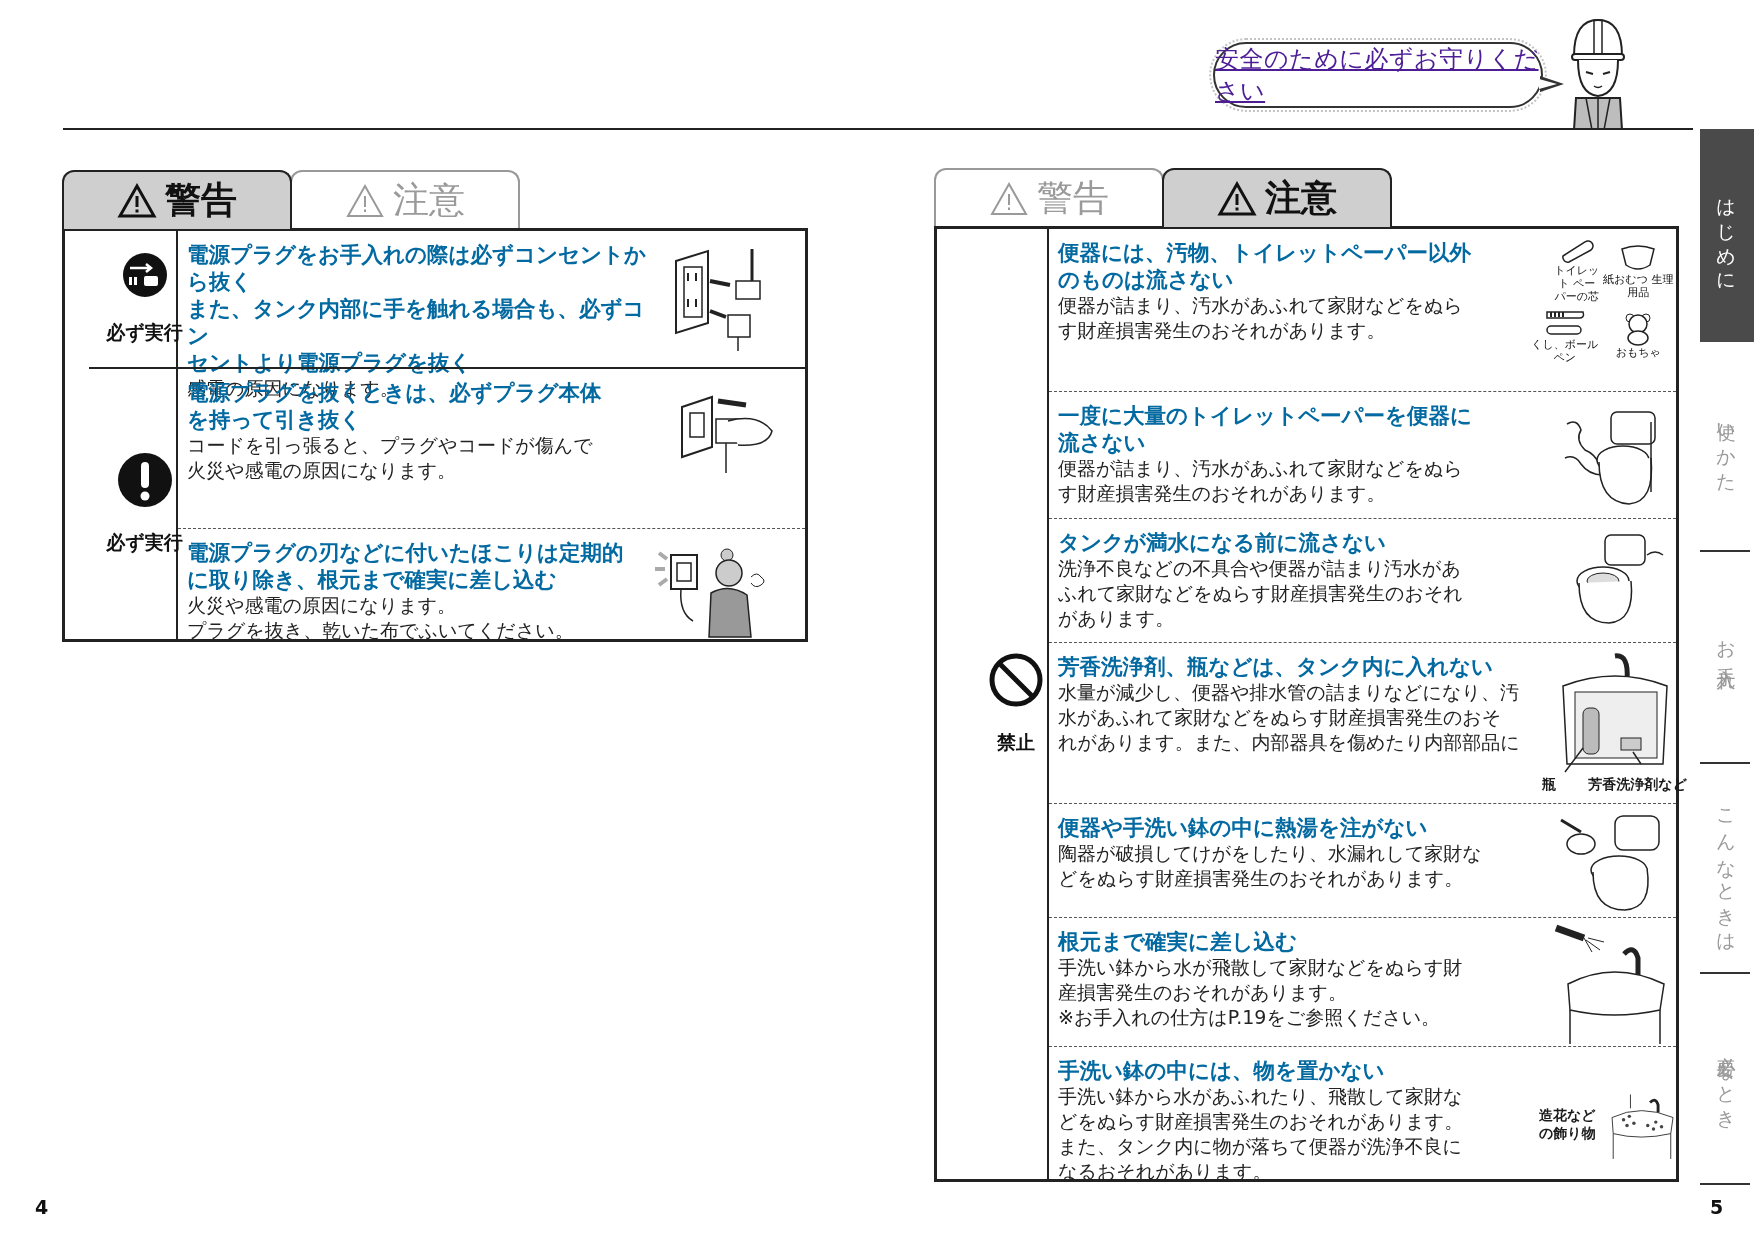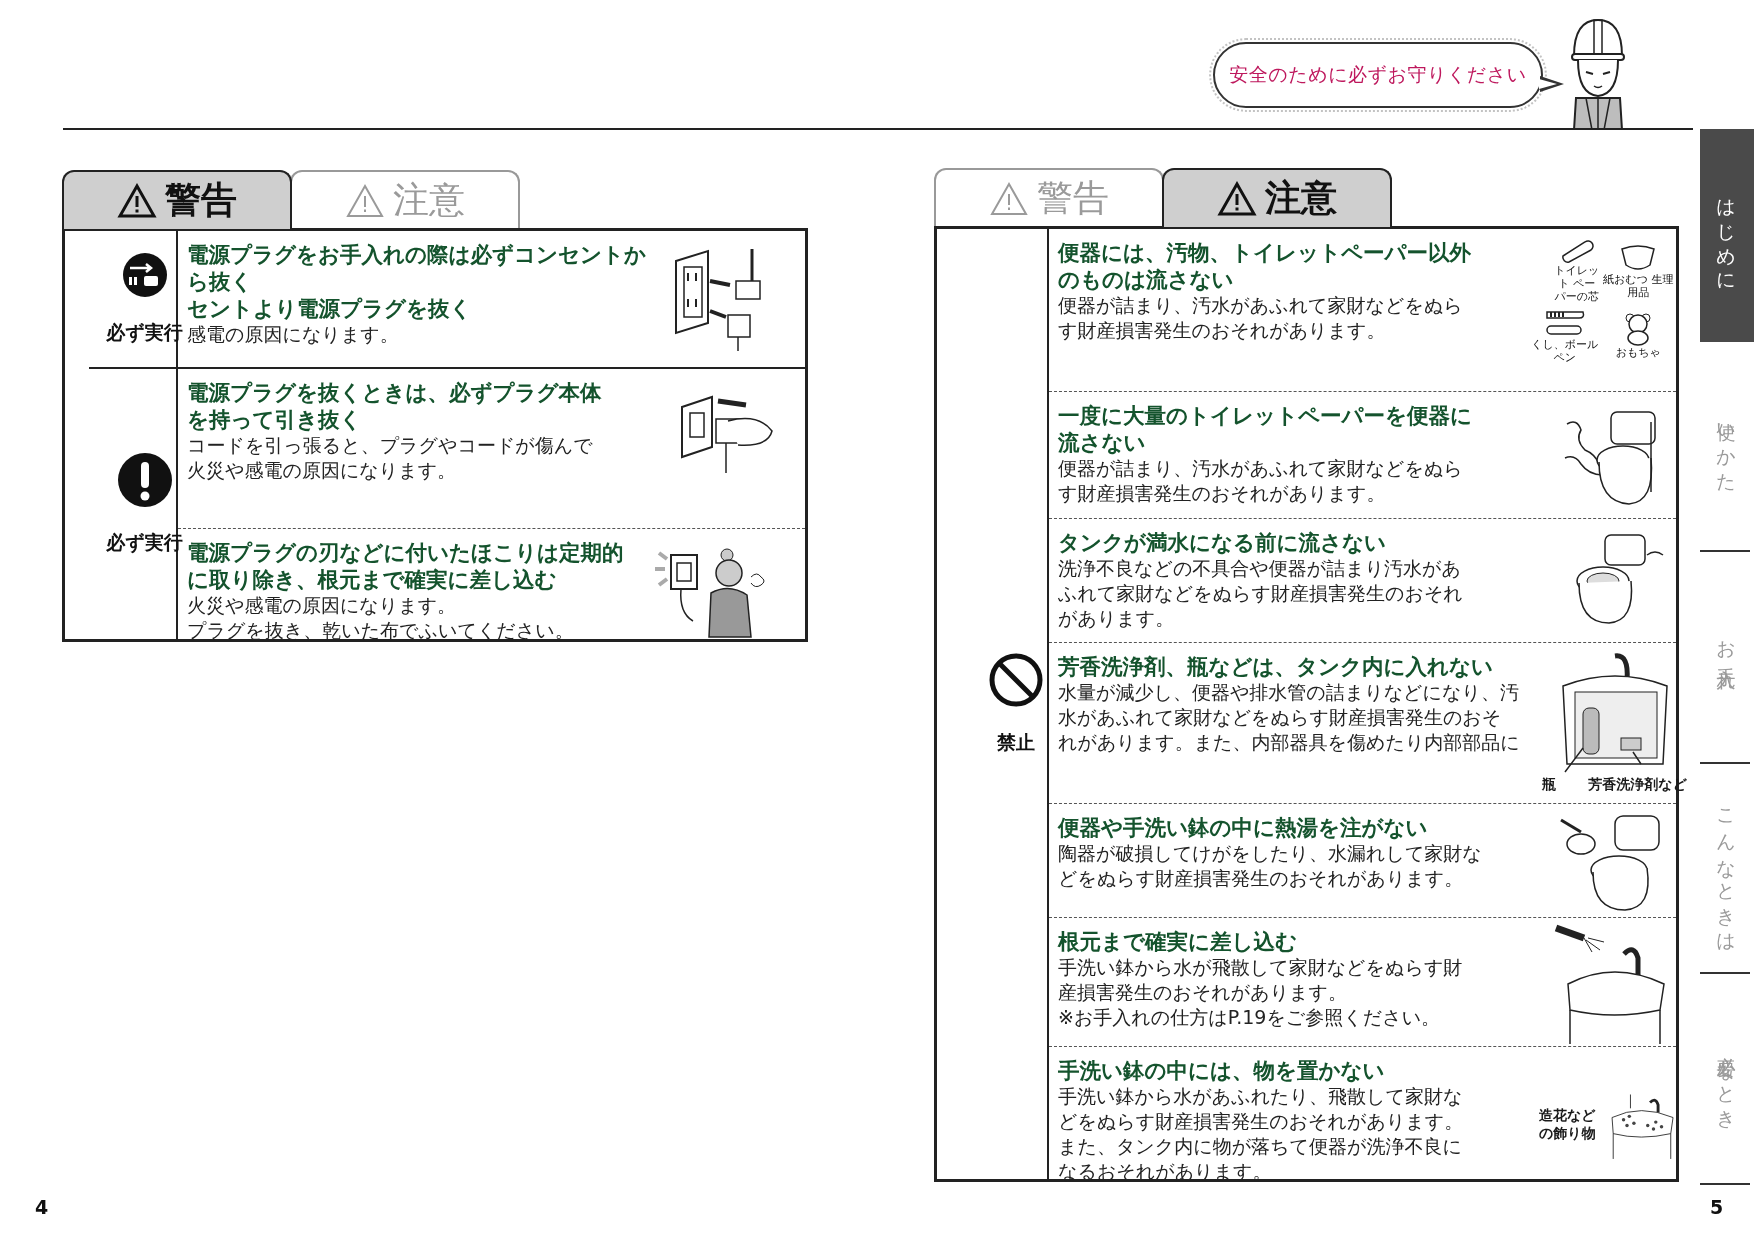--- a/index.html
+++ b/index.html
@@ -9,21 +9,21 @@
   
   .top-rule { position: absolute; left: 63px; top: 128px; width: 1630px; height: 2px; background: #222; }
   .bubble { position: absolute; left: 1213px; top: 42px; width: 330px; height: 66px;
             border: 2px solid #333; border-radius: 34px; background: #fff;
             display: flex; align-items: center; justify-content: center; }
   .bubble::before { content: ""; position: absolute; inset: -6px; border: 2px dotted #555; border-radius: 40px; opacity: .35; }
   .bubble-tail { position: absolute; left: 1540px; top: 76px; width: 0; height: 0;
             border-top: 8px solid transparent; border-bottom: 8px solid transparent; border-left: 24px solid #333; }
   .bubble-tail::after { content: ""; position: absolute; left: -25px; top: -5px;
             border-top: 5px solid transparent; border-bottom: 5px solid transparent; border-left: 18px solid #fff; }
-  .bubble-text { font-size: 19px; letter-spacing: 0.5px; color: #be185d; }
+  .bubble-text { font-size: 24px; letter-spacing: 0.5px; color: #4c1d95; text-decoration: underline; }
 
   .mascot { position: absolute; left: 1566px; top: 14px; width: 64px; height: 116px; }
 
   
   .panel { position: absolute; }
   .tabs { position: absolute; top: 0; left: 0; height: 60px; display: flex; }
   .tab { width: 230px; height: 59px; border: 2px solid #999; border-bottom: none; border-radius: 12px 12px 0 0;
          display: flex; align-items: center; justify-content: center; gap: 8px; font-size: 36px; color: #9a9a9a; background: #fff; }
   .tab.active { background: #cfcfcf; border-color: #222; color: #111; font-weight: bold; z-index: 2; }
   .tab + .tab { margin-left: -2px; }
@@ -31,21 +31,21 @@
 
   .box { position: absolute; top: 58px; left: 0; border: 3px solid #222; background: #fff; }
   .icon-col { position: absolute; left: 0; top: 0; bottom: 0; border-right: 2px solid #222; }
   .icon-cell { position: absolute; left: 0; width: 100%; display: flex; flex-direction: column; align-items: center; justify-content: center; gap: 22px; margin-left: 24px; }
   .icon-label { font-size: 19px; font-weight: bold; color: #111; }
 
   .row { position: absolute; left: 0; right: 0; }
   .row.solid { border-top: 2px solid #222; }
   .row.dashed { border-top: 1.5px dashed #555; margin-top: 21px; }
   .row-text { position: absolute; top: 10px; }
-  .row-title { font-size: 21.5px; font-weight: bold; line-height: 27px; color: #14532d; }
+  .row-title { font-size: 21.5px; font-weight: bold; line-height: 27px; color: #0369a1; }
   .row-body { font-size: 19px; line-height: 25px; color: #222; }
   .row-ill { position: absolute; display: flex; align-items: center; justify-content: center; }
 
   
   .side-tab { position: absolute; left: 1700px; width: 54px; display: flex; align-items: center; justify-content: center; }
   .side-tab span { writing-mode: vertical-rl; font-size: 19px; letter-spacing: 3px; color: #9a9a9a; }
   .side-tab.active { background: #4a4a4a; }
   .side-tab.active span { color: #fff; }
   .side-rule { position: absolute; left: 1700px; width: 50px; height: 1.5px; background: #333; }
 
@@ -110,20 +110,21 @@
           <rect x="24" y="10" width="8" height="26" rx="4" fill="#fff"></rect>
           <circle cx="28" cy="44" r="4.5" fill="#fff"></circle>
         </svg>
         <span class="icon-label">必ず実行</span>
       </div>
     </div>
 
     <div class="row" style="left:113px; top:0; height:136px;">
       <div class="row-text" style="left:9px; width:470px;">
         <div class="row-title">電源プラグをお手入れの際は必ずコンセントから抜く</div>
+        <div class="row-title">また、タンク内部に手を触れる場合も、必ずコン</div>
         <div class="row-title">セントより電源プラグを抜く</div>
         <div class="row-body">感電の原因になります。</div>
       </div>
       <svg class="row-ill" style="left:490px; top:12px;" width="110" height="110" viewBox="0 0 110 110">
         <path d="M8 18 L40 8 L40 80 L8 90 Z" fill="#fff" stroke="#222" stroke-width="2"></path>
         <rect x="16" y="24" width="18" height="50" fill="none" stroke="#222" stroke-width="1.5"></rect>
         <path d="M20 30 v8 M28 30 v8 M20 56 v8 M28 56 v8" stroke="#222" stroke-width="2"></path>
         <path d="M42 38 L62 42 M42 68 L58 74" stroke="#222" stroke-width="4"></path>
         <rect x="68" y="38" width="24" height="18" fill="#fff" stroke="#222" stroke-width="1.5"></rect>
         <path d="M84 38 V6" stroke="#222" stroke-width="3"></path>

